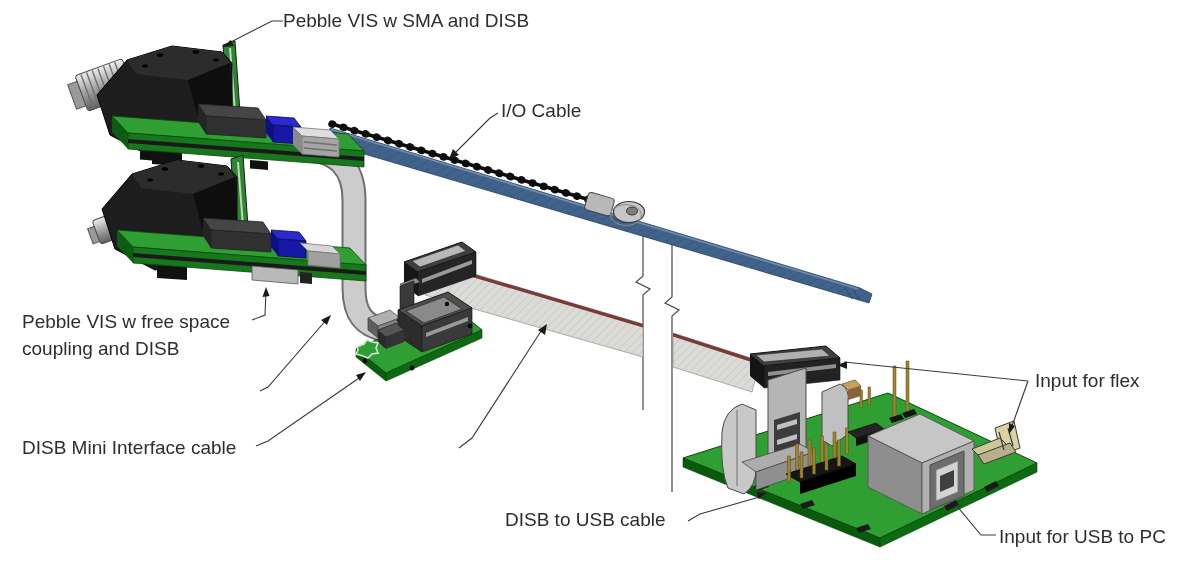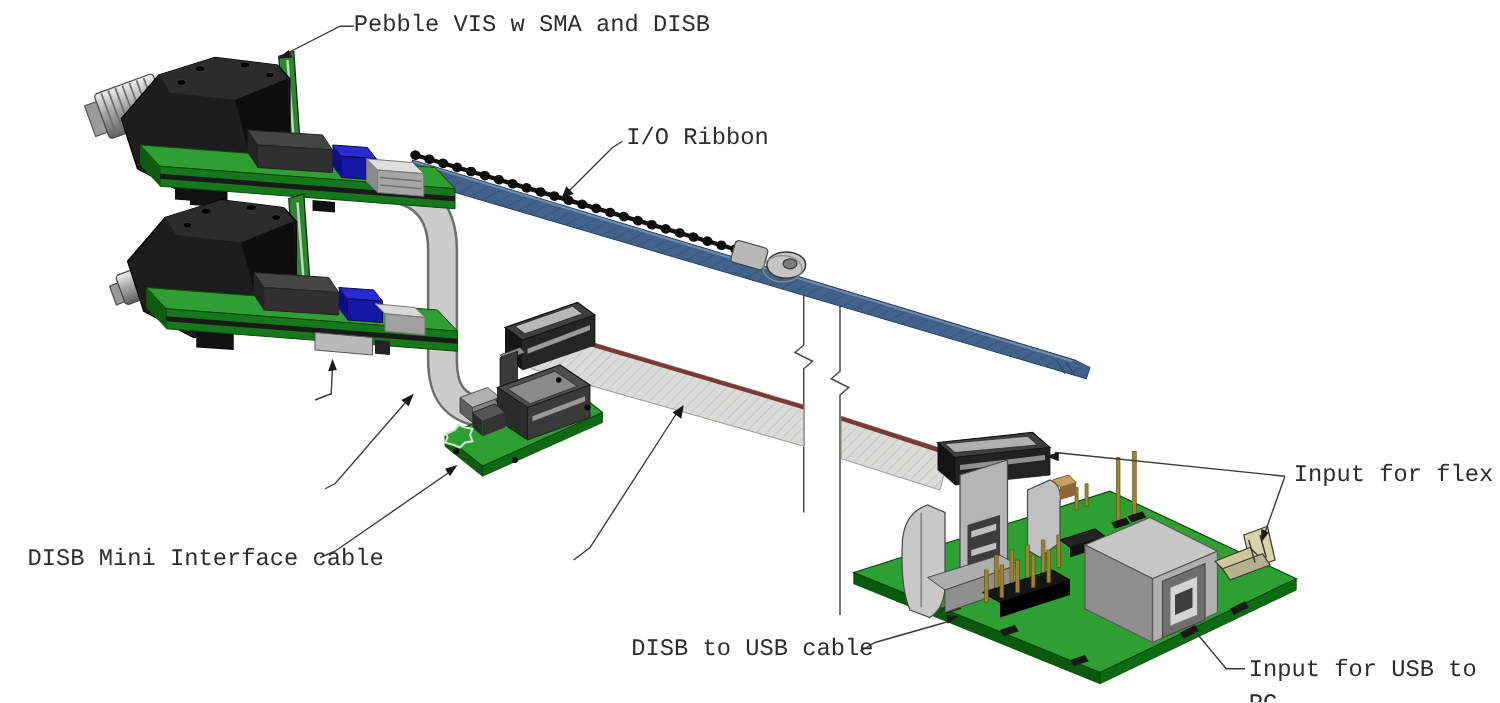--- a/index.html
+++ b/index.html
@@ -1,17 +1,17 @@
 <!DOCTYPE html>
 <html><head>
 <meta charset="utf-8">
 <style>
   html,body{margin:0;padding:0;background:#fff;}
   #stage{position:relative;width:1200px;height:562px;background:#ffffff;overflow:hidden;
-         font-family:Liberation Mono, monospace;}
+         font-family:Liberation Sans, sans-serif;}
   #art{position:absolute;left:0;top:0;}
   .lbl{position:absolute;font-size:19px;line-height:27px;color:#2d2d2d;white-space:pre-line;}
 </style>
 </head>
 <body>
 
 <div id="stage">
 
 <svg id="art" width="1200" height="562" viewBox="0 0 1200 562">
   <defs>
@@ -293,18 +293,20 @@
     <polygon points="331,315 327,325 321,320"></polygon>
     <polygon points="366,372 360,381 356,375"></polygon>
     <polygon points="547,324 545,335 538,330"></polygon>
     <polygon points="837,365 847,369 847,361.5"></polygon>
     <polygon points="1009,434 1015,426 1009,423"></polygon>
     <polygon points="767,493 758,499 757,492"></polygon>
   </g>
 </svg>
 
   <div class="lbl" style="left:283px;top:7px">Pebble VIS w SMA and DISB</div>
-  <div class="lbl" style="left:501px;top:97px">I/O Ribbon</div>
+  <div class="lbl" style="left:501px;top:97px">I/O Cable</div>
+  <div class="lbl" style="left:22px;top:308px">Pebble VIS w free space
+coupling and DISB</div>
   <div class="lbl" style="left:22px;top:434px">DISB Mini Interface cable</div>
   <div class="lbl" style="left:1035px;top:367px">Input for flex</div>
   <div class="lbl" style="left:505px;top:506px">DISB to USB cable</div>
   <div class="lbl" style="left:999px;top:523px">Input for USB to PC</div>
 </div>
 
 </body></html>

